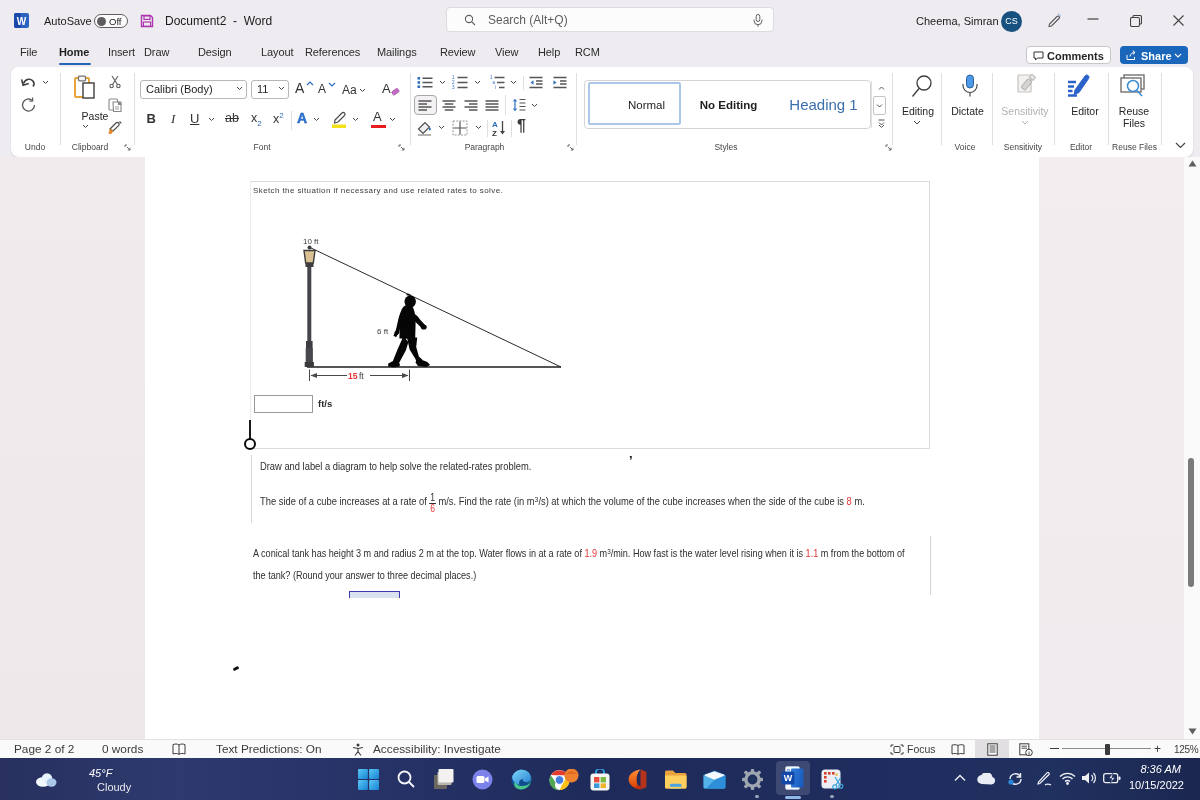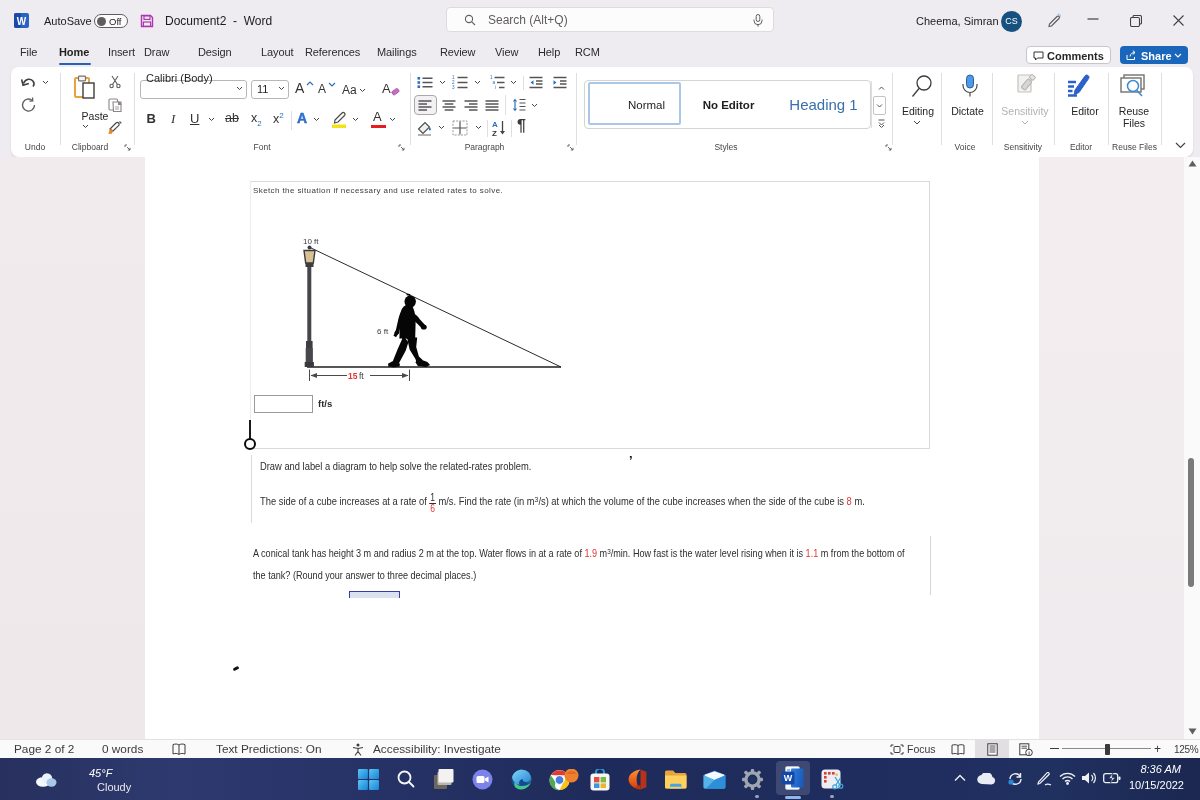--- a/index.html
+++ b/index.html
@@ -157,21 +157,21 @@
     <path d="M2 9 L5 11 L3.5 13.5 L0.8 13.8 z" fill="#e2862c" stroke="#e2862c" stroke-width="0.6"></path>
     <path d="M11.5 1.5 l1.8 1.8" stroke="#4a4a4a" stroke-width="1.2"></path>
   </svg>
   <div class="glabel" style="left:19px;">Clipboard</div>
   <svg class="launcher" style="left:113px;" width="7" height="7" viewBox="0 0 7 7">
       <path d="M1 3 V1 h2 M3 3 l3 3 M6 6 v-2.2 M6 6 h-2.2" fill="none" stroke="#5a5a5a" stroke-width="0.9"></path>
     </svg>
   <div class="vsep" style="left:122.5px;"></div>
 
   <span class="abs" style="left:129px;top:12.5px;width:107px;height:19px;border:1px solid #b9b6b9;border-radius:3px;background:#fff;"></span>
-  <span class="abs" style="left:135px;top:5px;font-size:11px;color:#1f1f1f;">Calibri (Body)</span>
+  <span class="abs" style="left:135px;top:16px;font-size:11px;color:#1f1f1f;">Calibri (Body)</span>
   <svg class="abs" style="left:225px;top:19px" width="7" height="5" viewBox="0 0 7 5">
       <path d="M1 1 l2.5 2.5 L6 1" fill="none" stroke="#444" stroke-width="1"></path>
     </svg>
   <span class="abs" style="left:240px;top:12.5px;width:38px;height:19px;border:1px solid #b9b6b9;border-radius:3px;background:#fff;"></span>
   <span class="abs" style="left:246px;top:16px;font-size:11px;color:#1f1f1f;">11</span>
   <svg class="abs" style="left:267px;top:19px" width="7" height="5" viewBox="0 0 7 5">
       <path d="M1 1 l2.5 2.5 L6 1" fill="none" stroke="#444" stroke-width="1"></path>
     </svg>
 
   <span class="abs" style="left:284px;top:13px;font-size:14px;color:#333;">A</span>
@@ -314,21 +314,21 @@
   <span class="abs" style="left:506px;top:50px;font-size:16px;font-weight:bold;color:#3b3b3b;">¶</span>
   <div class="glabel" style="left:413.5px;">Paragraph</div>
   <svg class="launcher" style="left:556px;" width="7" height="7" viewBox="0 0 7 7">
       <path d="M1 3 V1 h2 M3 3 l3 3 M6 6 v-2.2 M6 6 h-2.2" fill="none" stroke="#5a5a5a" stroke-width="0.9"></path>
     </svg>
   <div class="vsep" style="left:565px;"></div>
 
   <span class="abs" style="left:573px;top:12.5px;width:286.5px;height:49px;border:1px solid #d6d3d6;border-radius:4px;background:#fff;"></span>
   <span class="abs" style="left:577px;top:15.2px;width:93px;height:43px;border:2px solid #aac7e8;border-radius:2px;background:#fff;"></span>
   <span class="abs" style="left:577px;top:32px;width:117px;text-align:center;font-size:11.5px;color:#1e1e1e;">Normal</span>
-  <span class="abs" style="left:670px;top:32px;width:95px;text-align:center;font-size:11.5px;color:#1e1e1e;font-weight:bold;">No Editor</span>
+  <span class="abs" style="left:670px;top:32px;width:95px;text-align:center;font-size:11.5px;color:#1e1e1e;font-weight:bold;">No Editing</span>
   <span class="abs" style="left:765px;top:29px;width:95px;text-align:center;font-size:15px;color:#3a6fad;">Heading 1</span>
   <span class="abs" style="left:859.5px;top:13.5px;width:1px;height:47px;background:#e1dee1;"></span>
   <svg class="abs" style="left:863.5px;top:17px" width="13" height="8" viewBox="0 0 13 8">
       <path d="M4 5.5 L6.5 3 L9 5.5" fill="none" stroke="#555" stroke-width="1"></path>
     </svg>
   <span class="abs" style="left:861.5px;top:29px;width:13.5px;height:19px;border:1px solid #c6c3c6;border-radius:2px;"></span>
   <svg class="abs" style="left:862px;top:35px" width="13" height="8" viewBox="0 0 13 8">
       <path d="M4 2.5 L6.5 5 L9 2.5" fill="none" stroke="#555" stroke-width="1"></path>
     </svg>
   <svg class="abs" style="left:863.5px;top:51.5px" width="13" height="10" viewBox="0 0 13 10">

